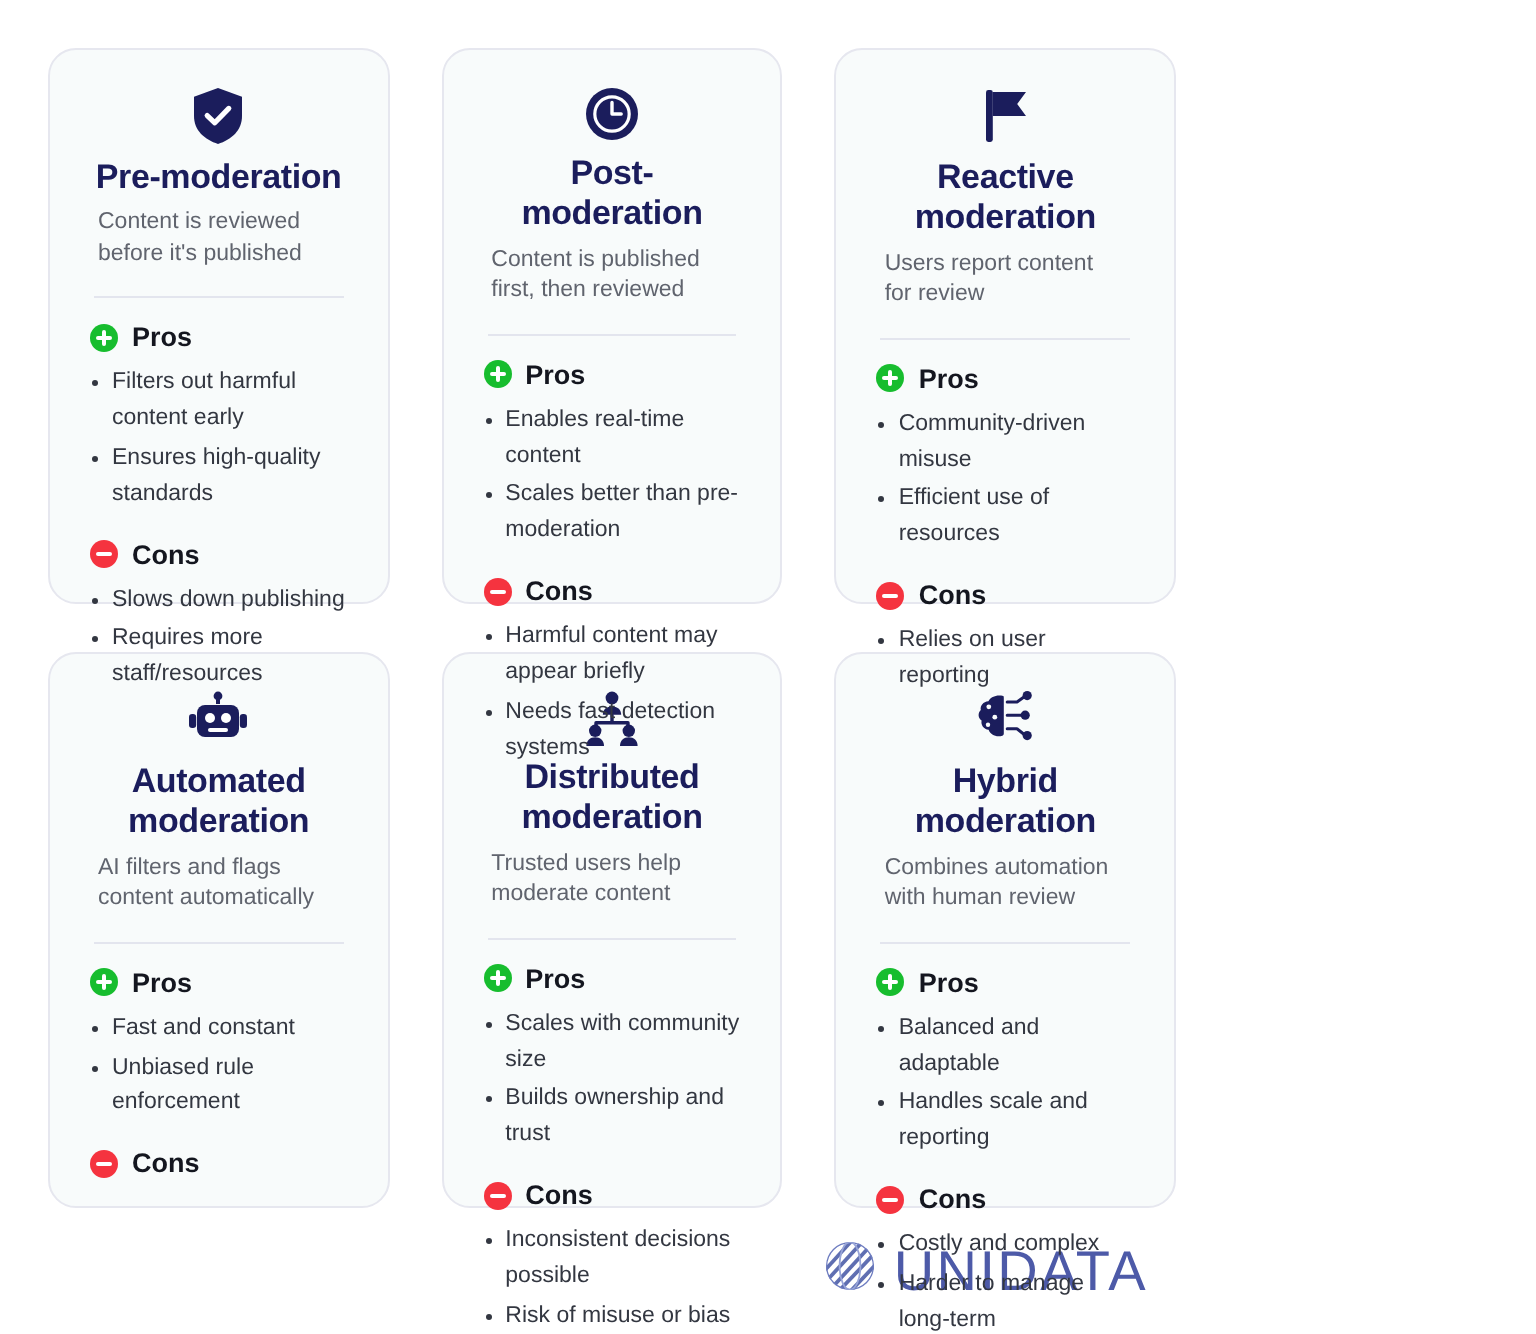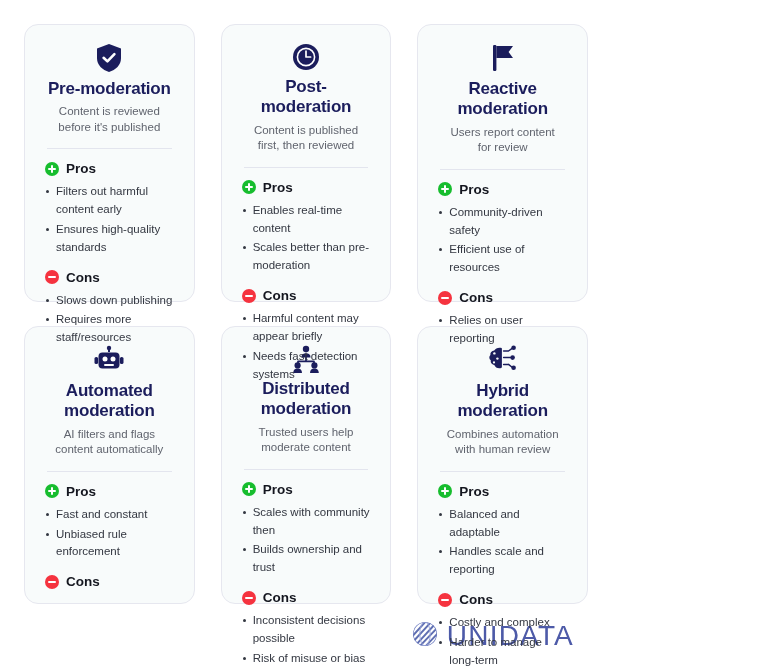--- a/index.html
+++ b/index.html
@@ -54,21 +54,20 @@
     text-align: center;
     color: #1b1d5c;
     font-size: 17px;
     font-weight: bold;
     letter-spacing: -0.2px;
     line-height: 1.2;
     margin-bottom: 5px;
   }
 
   .card-subtitle {
-    text-align: center;
     color: #60646e;
     font-size: 11.5px;
     line-height: 1.35;
     padding: 0 4px;
   }
 
   .divider {
     border-top: 1px solid #e3e5ee;
     margin: 13px 2px 12px 2px;
   }
@@ -232,21 +231,21 @@
         </svg>
       </div>
       <div class="card-title">Reactive moderation</div>
       <div class="card-subtitle">Users report content for review</div>
       <div class="divider"></div>
       <div class="section-head">
         <span class="badge pros"></span>
         <span class="section-label">Pros</span>
       </div>
       <ul class="bullets">
-        <li>Community-driven safety</li>
+        <li>Community-driven misuse</li>
         <li>Efficient use of resources</li>
       </ul>
       <div class="section-head cons">
         <span class="badge cons"></span>
         <span class="section-label">Cons</span>
       </div>
       <ul class="bullets">
         <li>Relies on user reporting</li>
       </ul>
     </div>
@@ -296,21 +295,21 @@
         </svg>
       </div>
       <div class="card-title">Distributed moderation</div>
       <div class="card-subtitle">Trusted users help moderate content</div>
       <div class="divider"></div>
       <div class="section-head">
         <span class="badge pros"></span>
         <span class="section-label">Pros</span>
       </div>
       <ul class="bullets">
-        <li>Scales with community then</li>
+        <li>Scales with community size</li>
         <li>Builds ownership and trust</li>
       </ul>
       <div class="section-head cons">
         <span class="badge cons"></span>
         <span class="section-label">Cons</span>
       </div>
       <ul class="bullets">
         <li>Inconsistent decisions possible</li>
         <li>Risk of misuse or bias</li>
       </ul>

